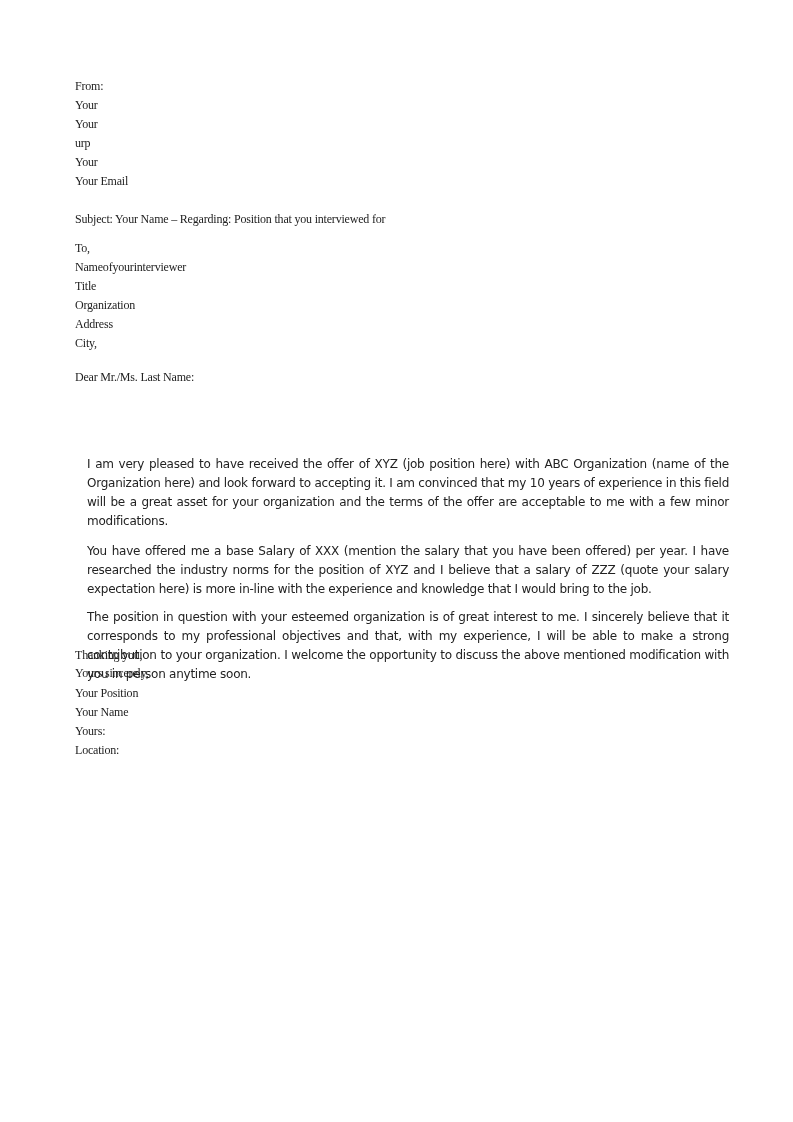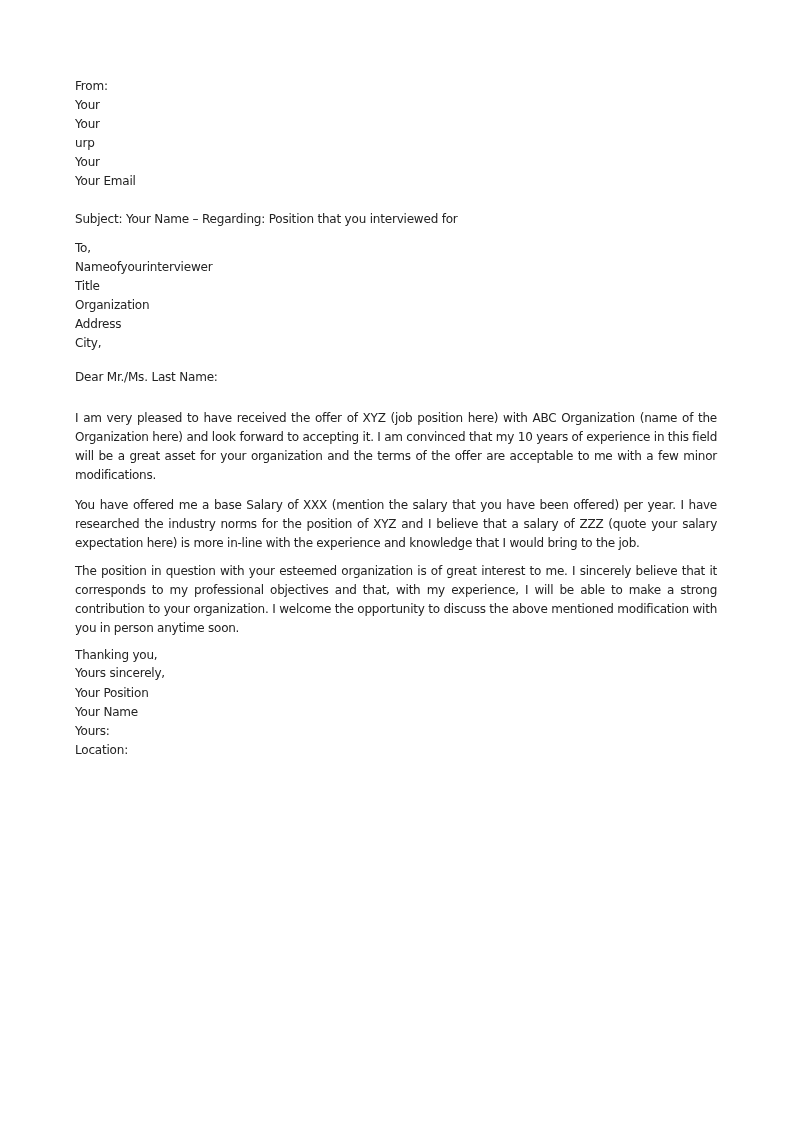--- a/index.html
+++ b/index.html
@@ -22,29 +22,31 @@
       top: 0;
       width: 642px;
     }
     .line {
       position: absolute;
       left: 0;
       white-space: nowrap;
       line-height: 19px;
       height: 19px;
       letter-spacing: -0.2px;
+      font-family: Liberation Serif, serif;
     }
     .para {
       position: absolute;
-      left: 0;
+      left: 12px;
       width: 642px;
       line-height: 19px;
       text-align: justify;
       letter-spacing: -0.25px;
       word-spacing: 0px;
+      margin-top: 46px;
     }
   </style>
 </head>
 <body>
 
 <div class="page">
 
   <div class="line" style="top:77px">From:</div>
   <div class="line" style="top:96px">Your</div>
   <div class="line" style="top:115px">Your</div>

